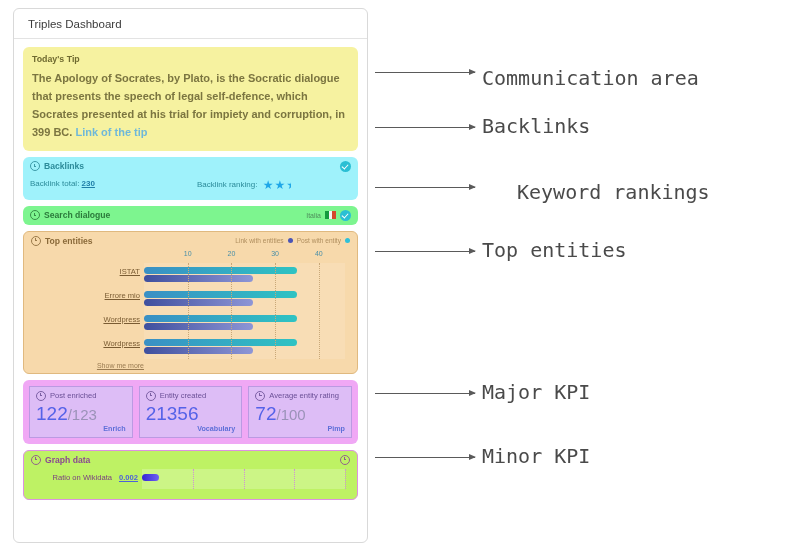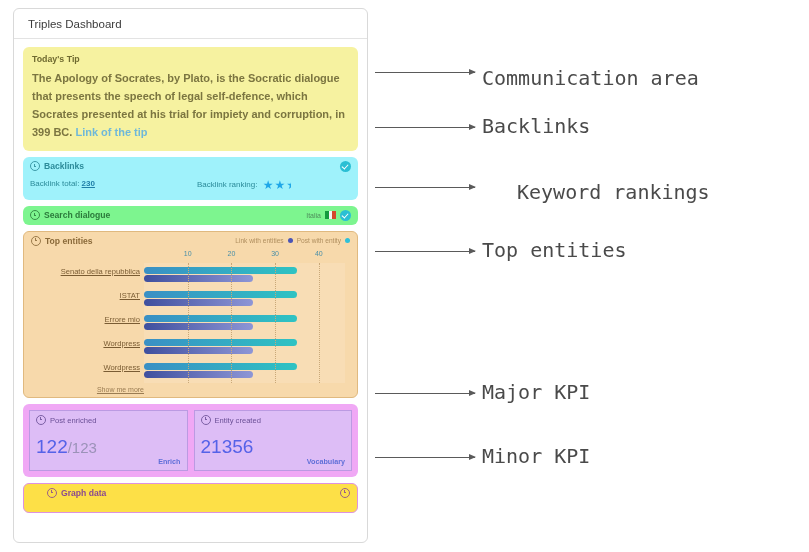--- a/index.html
+++ b/index.html
@@ -68,27 +68,27 @@
           text-decoration:underline;white-space:nowrap;}
   .bar{position:absolute;left:0;height:7px;border-radius:4px;}
   .bar-teal{top:4px;background:linear-gradient(90deg,#3a8fc4,#2fc3c3);}
   .bar-purple{top:12px;background:linear-gradient(90deg,#3f4f9e,#8e96d6);}
   .more{margin-left:0;width:120px;text-align:right;font-size:7px;color:#9a7c52;
         text-decoration:underline;padding-top:3px;}
 
   
   #kpis{display:flex;gap:6px;background:#f0a8f5;padding:6px;}
   .kpi{flex:1;background:#ddbdf6;border:1px solid #bb9ae2;padding:4px 6px 4px;box-sizing:border-box;color:#6a4f96;}
-  .kpi .h{display:flex;align-items:flex-end;gap:4px;font-size:7.6px;margin-bottom:12px;}
+  .kpi .h{display:flex;align-items:center;gap:4px;font-size:7.6px;margin-bottom:3px;}
   .kpi .v{font-size:19px;color:#5562e8;line-height:1.05;font-weight:400;}
   .kpi .v small{font-size:15px;color:#9b92b8;}
   .kpi .f{text-align:right;font-size:7.2px;color:#5f6fd8;font-weight:bold;}
 
   
-  #graph{background:#fde047;border:1px solid #dd92e0;color:#8a4a90;margin-bottom:0;padding-left:16px;}
+  #graph{background:#bef264;border:1px solid #dd92e0;color:#8a4a90;margin-bottom:0;}
   #graph .plot{background:rgba(255,255,255,.22);margin-left:118px;margin-right:12px;}
   .grow{position:relative;height:20px;}
   .glabel{position:absolute;right:calc(100% + 30px);top:4px;font-size:7.6px;color:#7a3f80;white-space:nowrap;}
   .gval{position:absolute;right:calc(100% + 4px);top:4px;font-size:7.6px;color:#4e62d8;
         font-weight:bold;text-decoration:underline;white-space:nowrap;}
   .gbar{position:absolute;left:0;top:5px;height:7px;border-radius:4px;
         background:linear-gradient(90deg,#3423d6,#6f62f2);}
   .grid2{position:absolute;top:0;bottom:0;width:1px;border-left:1px dotted #d08fd6;}
 
   
@@ -168,25 +168,20 @@
       </div>
       <div class="chart">
         <div class="axis" id="ent-axis">
             <span style="left: 21.7391%;">10</span>
             <span style="left: 43.4783%;">20</span>
             <span style="left: 65.2174%;">30</span>
             <span style="left: 86.9565%;">40</span>
           </div>
         <div class="plot" id="ent-plot">
             <div class="erow">
-              <a class="elabel" href="#">Senato della repubblica</a>
-              <div class="bar bar-teal" style="width: 76.087%;"></div>
-              <div class="bar bar-purple" style="width: 54.3478%;"></div>
-            </div>
-            <div class="erow">
               <a class="elabel" href="#">ISTAT</a>
               <div class="bar bar-teal" style="width: 76.087%;"></div>
               <div class="bar bar-purple" style="width: 54.3478%;"></div>
             </div>
             <div class="erow">
               <a class="elabel" href="#">Errore mio</a>
               <div class="bar bar-teal" style="width: 76.087%;"></div>
               <div class="bar bar-purple" style="width: 54.3478%;"></div>
             </div>
             <div class="erow">
@@ -218,31 +213,44 @@
           <div class="f">Enrich</div>
         </div>
         <div class="kpi">
           <div class="h">
             <i class="iglyph"></i>
             <span>Entity created</span>
           </div>
           <div class="v"><span>21356</span><small></small></div>
           <div class="f">Vocabulary</div>
         </div>
+        <div class="kpi">
+          <div class="h">
+            <i class="iglyph"></i>
+            <span>Average entity rating</span>
+          </div>
+          <div class="v"><span>72</span><small>/100</small></div>
+          <div class="f">Pimp</div>
+        </div>
       </div>
 
     <div class="card" id="graph">
       <div class="hdr">
         <span class="hdr-left">
           <i class="iglyph"></i>
           <span class="hdr-ttl">Graph data</span>
         </span>
         <i class="iglyph"></i>
       </div>
       <div class="plot" id="graph-plot">
+          <div class="grow">
+            <span class="glabel">Ratio on Wikidata</span>
+            <a class="gval" href="#">0.002</a>
+            <div class="gbar" style="width: 8.5%;"></div>
+          </div>
           <div class="grid2" style="left: 25%;"></div>
           <div class="grid2" style="left: 50%;"></div>
           <div class="grid2" style="left: 75%;"></div>
           <div class="grid2" style="left: 100%;"></div>
         </div>
       <div style="height:10px"></div>
     </div>
 
   </div>
 </div>

